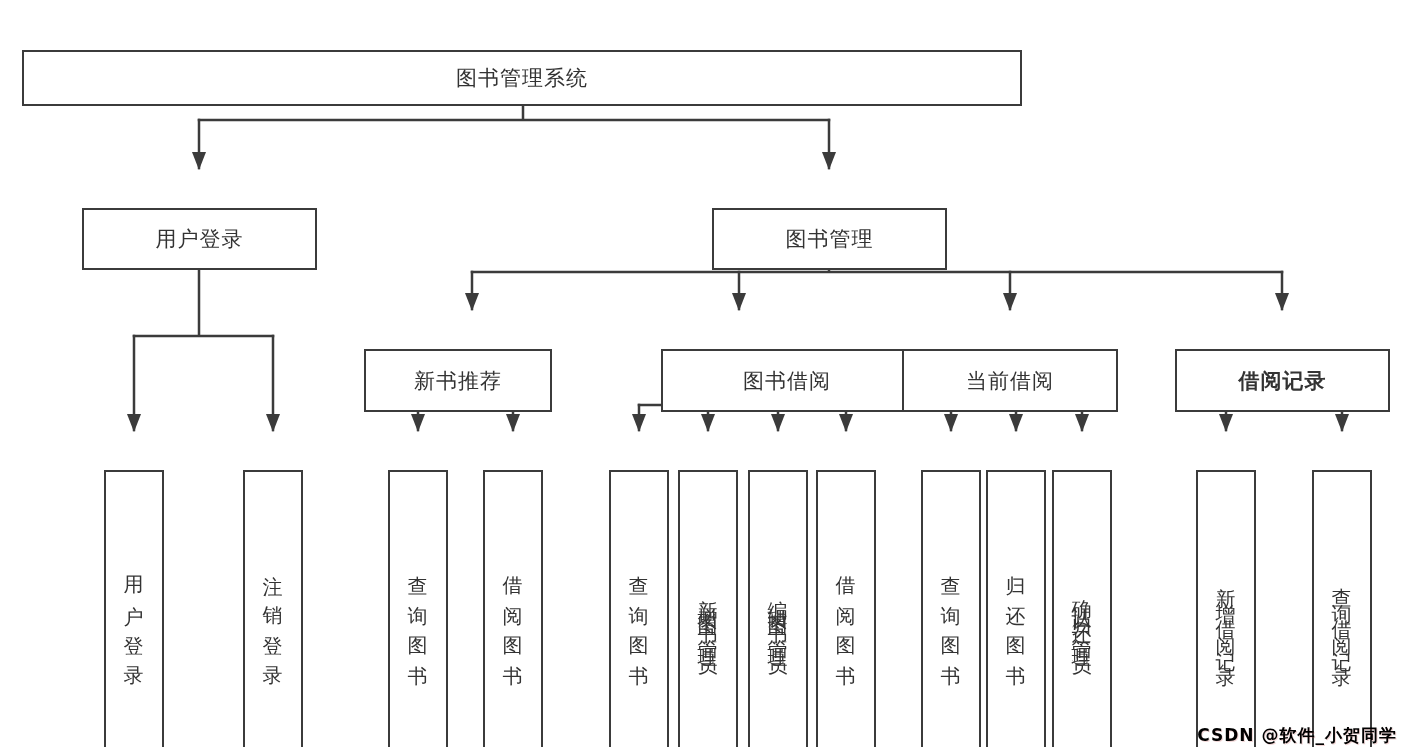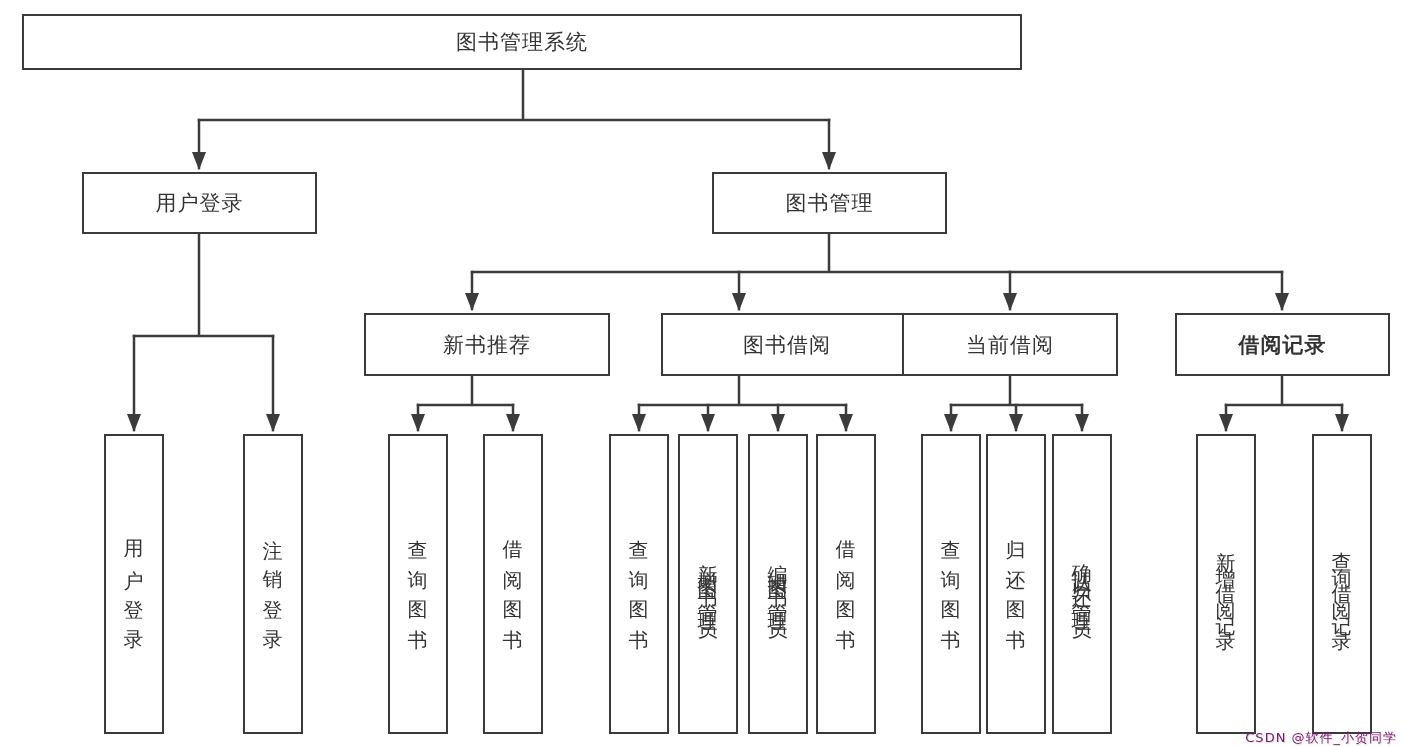--- a/index.html
+++ b/index.html
@@ -6,37 +6,39 @@
   #canvas{
     position:relative;width:1405px;height:747px;background:#ffffff;
     font-family:"DejaVu Sans","Liberation Sans",sans-serif;color:#333333;
     overflow:hidden;
   }
   #wires{position:absolute;left:0;top:0;width:1405px;height:747px;}
   .box{
     position:absolute;box-sizing:border-box;background:#ffffff;
     border:2.5px solid #3b3b3b;display:flex;align-items:center;justify-content:center;
     color:#333333;
+    margin-top:36px;
   }
   .hbox{font-size:21px;letter-spacing:1px;}
   .root{left:22px;top:14px;width:1000px;height:56px;}
   .l2{top:172px;height:62px;width:235px;}
   .l3{top:313px;height:63px;}
   .leaf{
     top:434px;height:300px;width:60px;
     writing-mode:vertical-rl;text-orientation:mixed;
     font-size:20px;line-height:1;
   }
   .ls4{letter-spacing:30px;}
   .ls6{letter-spacing:16px;}
   .ls9{letter-spacing:8px;}
   .watermark{
-    position:absolute;right:8px;bottom:0px;font-size:13px;color:#701a75;
+    position:absolute;right:8px;bottom:0px;font-size:17px;color:#000000;
     letter-spacing:1px;text-shadow:1px 1px 0 rgba(205,92,92,0.25);
     white-space:nowrap;
+    font-weight:bold;
   }
 </style>
 </head>
 <body>
 
 <div id="canvas">
 
   <svg id="wires" viewBox="0 0 1405 747" xmlns="http://www.w3.org/2000/svg">
     <defs>
       <marker id="arw" viewBox="0 0 18 14" refX="16" refY="7" markerWidth="18" markerHeight="14" markerUnits="userSpaceOnUse" orient="auto">
@@ -78,21 +80,21 @@
       <line x1="1226" y1="405" x2="1226" y2="430" marker-end="url(#arw)"></line>
       <line x1="1342" y1="405" x2="1342" y2="430" marker-end="url(#arw)"></line>
     </g>
   </svg>
 
   <div class="box hbox root">图书管理系统</div>
 
   <div class="box hbox l2" style="left:82px;">用户登录</div>
   <div class="box hbox l2" style="left:712px;text-align:right;">图书管理</div>
 
-  <div class="box hbox l3" style="left:364px;width:246px;">新书推荐</div>
+  <div class="box hbox l3" style="left:364px;width:188px;">新书推荐</div>
   <div class="box hbox l3" style="left:661px;width:252px;">图书借阅</div>
   <div class="box hbox l3" style="left:902px;width:216px;">当前借阅</div>
   <div class="box hbox l3" style="left:1175px;width:215px;font-weight:bold;">借阅记录</div>
 
   <div class="box leaf ls4" style="left:104px;">用户登录</div>
   <div class="box leaf ls4" style="left:243px;">注销登录</div>
 
   <div class="box leaf ls4" style="left:388px;">查询图书</div>
   <div class="box leaf ls4" style="left:483px;">借阅图书</div>
 

